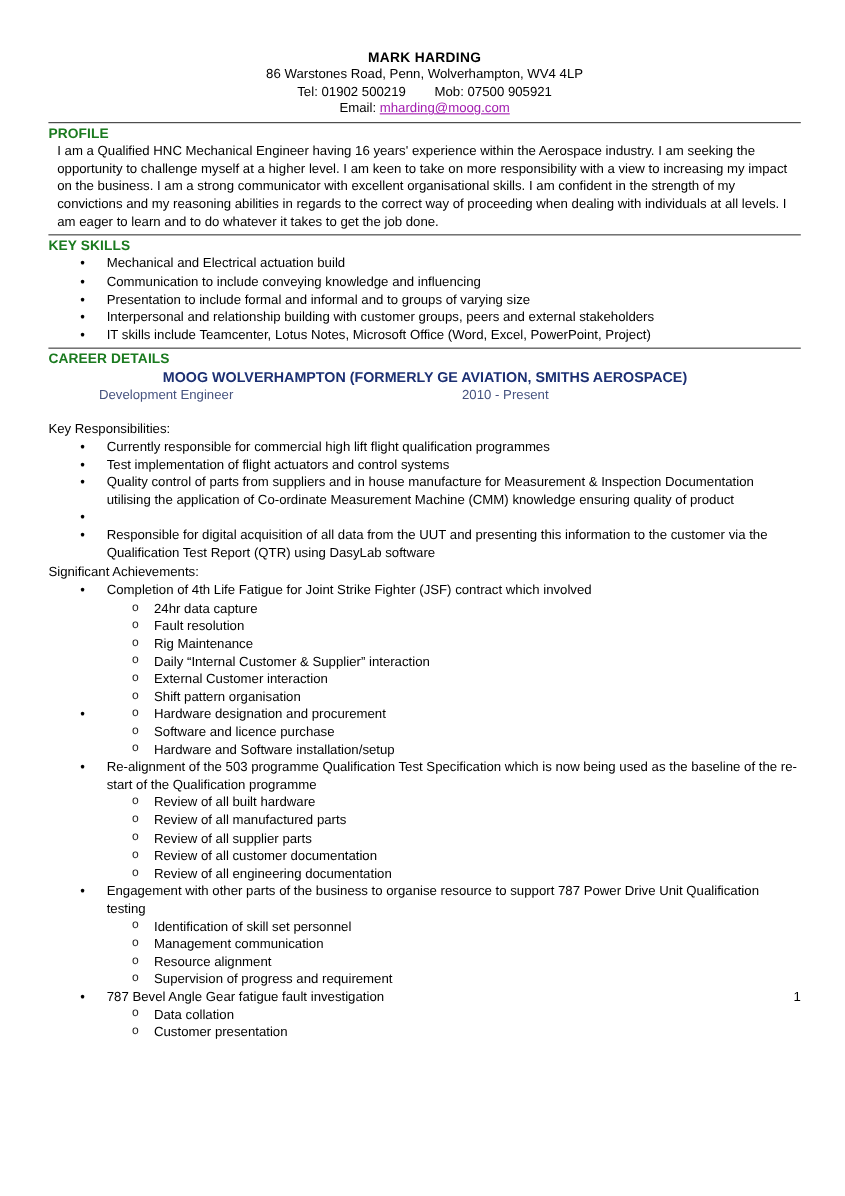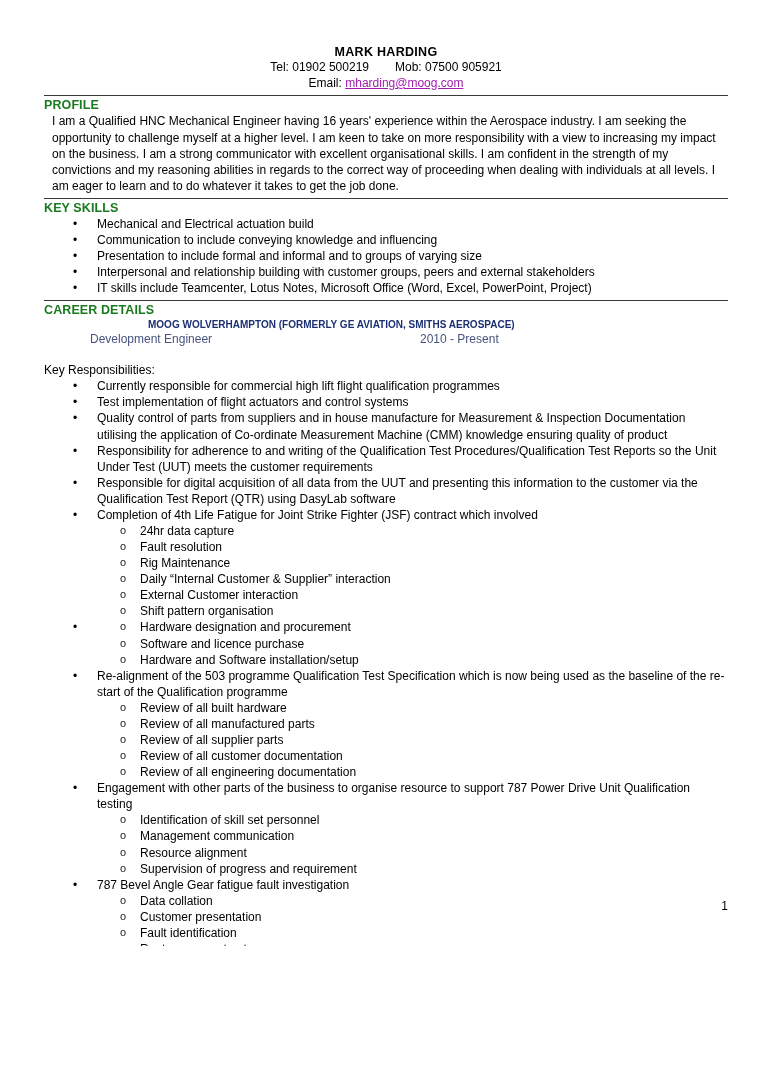--- a/index.html
+++ b/index.html
@@ -70,21 +70,21 @@
   .plain-line {
     font-size: 12px;
     line-height: 1.34;
     margin: 2px 0 0 0;
   }
 
   
   .company {
     color: #1b2f72;
     font-weight: bold;
-    font-size: 10px;
+    font-size: 13px;
     margin: 2px 0 0 0;
     padding-left: 104px;
   }
   .role-row {
     color: #46537f;
     font-size: 12px;
     margin: 2px 0 16px 0;
     padding-left: 46px;
     display: flex;
   }
@@ -141,20 +141,21 @@
     font-size: 12px;
   }
 </style>
 </head>
 <body>
 
 <div class="page">
 
   <div class="doc-header">
     <div class="cand-name">MARK HARDING</div>
+    <div class="cand-address">86 Warstones Road, Penn, Wolverhampton, WV4 4LP</div>
     <div class="phone-row">
       <span class="phone-tel">Tel: 01902 500219</span><span>Mob: 07500 905921</span>
     </div>
     <div class="cand-email-line">
       <span>Email:</span>
       <a class="email-link" href="#">mharding@moog.com</a>
     </div>
   </div>
 
   <hr class="rule">
@@ -178,24 +179,25 @@
   <div class="role-row">
     <span class="role-title">Development Engineer</span>
     <span class="role-dates">2010 - Present</span>
   </div>
 
   <div class="plain-line">Key Responsibilities:</div>
   <ul class="lvl1">
     <li><span class="b1">•</span><span>Currently responsible for commercial high lift flight qualification programmes</span></li>
     <li><span class="b1">•</span><span>Test implementation of flight actuators and control systems</span></li>
     <li><span class="b1">•</span><span>Quality control of parts from suppliers and in house manufacture for Measurement &amp; Inspection Documentation utilising the application of Co-ordinate Measurement Machine (CMM) knowledge ensuring quality of product</span></li>
-    <li><span class="b1">•</span><span>Responsibility for adherence to and writing of the Qualification Test Procedures/Qualification Test Reports so the Unit Under Test (UUT) meets the customer requirements</span></li>
+    <li><span class="b1">•</span></li>
     <li><span class="b1">•</span><span>Responsible for digital acquisition of all data from the UUT and presenting this information to the customer via the Qualification Test Report (QTR) using DasyLab software</span></li>
   </ul>
 
+  <div class="plain-line">Significant Achievements:</div>
   <ul class="lvl1">
 
     <li>
       <span class="b1">•</span>
       <span>Completion of 4th Life Fatigue for Joint Strike Fighter (JSF) contract which involved</span>
       <ul class="lvl2">
         <li><span class="b2">o</span><span>24hr data capture</span></li>
         <li><span class="b2">o</span><span>Fault resolution</span></li>
         <li><span class="b2">o</span><span>Rig Maintenance</span></li>
         <li><span class="b2">o</span><span>Daily “Internal Customer &amp; Supplier” interaction</span></li>

